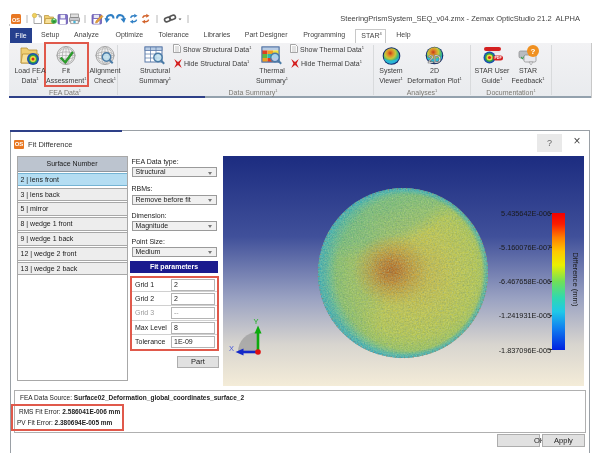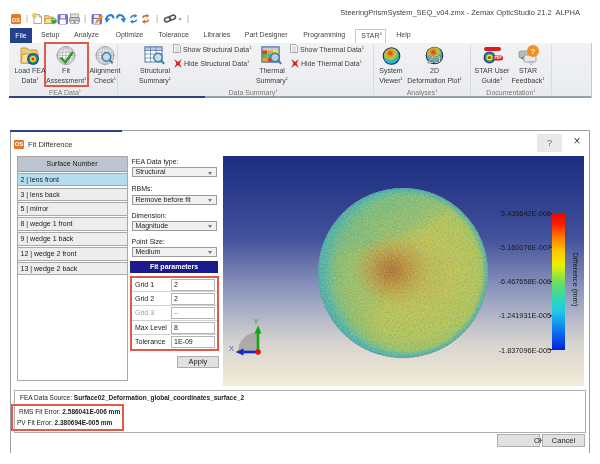--- a/index.html
+++ b/index.html
@@ -12,21 +12,21 @@
   .frow{height:14.2px;border-bottom:1px solid #d0d0d0;position:relative;font-size:7px;color:#222;line-height:14px;padding-left:3px;box-sizing:border-box;}
   .trow{height:13.5px;background:#ededed;border:1px solid #a8a8a8;border-left:none;border-right:none;margin-bottom:1.35px;font-size:7px;line-height:12.5px;color:#1a1a1a;padding-left:3px;box-sizing:border-box;}
   .fval{position:absolute;left:39px;top:1px;width:44px;height:12px;background:#fff;border:1px solid #b4b4b4;box-sizing:border-box;line-height:10px;padding-left:2px;}
 </style>
 </head>
 <body>
 
 <div class="abs" style="left:9px;top:24px;width:0;height:74px;border-left:1px solid #c8c8c8;"></div>
 <div class="abs" style="left:591px;top:43px;width:0;height:55px;border-left:1px solid #c8c8c8;"></div>
 
-<div class="abs" style="left:300px;top:8px;width:280px;font-size:7.5px;color:#444;text-align:right;">SteeringPrismSystem_SEQ_v04.zmx - Zemax OpticStudio 21.2&nbsp; ALPHA</div>
+<div class="abs" style="left:300px;top:14px;width:280px;font-size:7.5px;color:#444;text-align:right;">SteeringPrismSystem_SEQ_v04.zmx - Zemax OpticStudio 21.2&nbsp; ALPHA</div>
 
 <div id="qat" class="abs" style="left:0;top:0;width:600px;height:26px;">
 <svg width="600" height="26">
 
 <rect x="11" y="14" width="10" height="10" rx="1.5" fill="#e87722"></rect>
 <text x="16" y="21.5" font-family="Liberation Sans, sans-serif" font-size="5.5" font-weight="bold" fill="#fff" text-anchor="middle">OS</text>
 <line x1="27" y1="15" x2="27" y2="23" stroke="#b8b8b8" stroke-width="1"></line>
 
 <path d="M 34 14.5 L 39 14.5 L 41.5 17 L 41.5 23.5 L 34 23.5 Z" fill="#fff" stroke="#909090" stroke-width="0.8"></path>
 <path d="M 39 14.5 L 39 17 L 41.5 17 Z" fill="#d8d8d8" stroke="#909090" stroke-width="0.6"></path>
@@ -275,21 +275,21 @@
 <div class="abs combo" style="left:131.5px;top:246.5px;">Medium</div>
 <div class="abs" style="left:130px;top:261px;width:88px;height:12px;background:#1b1b8e;color:#fff;font-size:7px;font-weight:bold;text-align:center;line-height:12px;">Fit parameters</div>
 
 <div id="fitgrid" class="abs" style="left:130px;top:276px;width:89px;height:75px;border:2px solid #e0594b;box-sizing:border-box;background:#fff;">
   <div class="frow">Grid 1<span class="fval">2</span></div>
   <div class="frow">Grid 2<span class="fval">2</span></div>
   <div class="frow" style="color:#9a9a9a;">Grid 3<span class="fval">--</span></div>
   <div class="frow">Max Level<span class="fval">8</span></div>
   <div class="frow" style="border-bottom:none;">Tolerance<span class="fval">1E-09</span></div>
 </div>
-<div class="abs" style="left:177px;top:356px;width:42px;height:12px;background:#e1e1e1;border:1px solid #adadad;box-sizing:border-box;font-size:7.5px;color:#222;text-align:center;line-height:10px;">Apply</div>
+<div class="abs" style="left:177px;top:356px;width:42px;height:12px;background:#e1e1e1;border:1px solid #adadad;box-sizing:border-box;font-size:7.5px;color:#222;text-align:center;line-height:10px;">Part</div>
 
 <div id="viewport" class="abs" style="left:223px;top:156px;width:361px;height:230px;">
 <svg width="361" height="230">
 <defs>
   <linearGradient id="bggrad" x1="0" y1="0" x2="0" y2="1">
     <stop offset="0" stop-color="#1c2c80"></stop>
     <stop offset="0.35" stop-color="#40509a"></stop>
     <stop offset="0.62" stop-color="#9aa2c2"></stop>
     <stop offset="0.82" stop-color="#d8d5cf"></stop>
     <stop offset="1" stop-color="#f4ecd8"></stop>
@@ -403,13 +403,13 @@
 </svg>
 </div>
 
 <div class="abs" style="left:14px;top:390px;width:572px;height:43px;border:1px solid #b0b0b0;box-sizing:border-box;background:#fff;"></div>
 <div class="abs" style="left:20px;top:394px;font-size:6.5px;color:#222;">FEA Data Source: <b>Surface02_Deformation_global_coordinates_surface_2</b></div>
 <div class="abs" style="left:19px;top:408px;font-size:6.5px;color:#222;">RMS Fit Error: <b>2.586041E-006 mm</b></div>
 <div class="abs" style="left:17px;top:419px;font-size:6.5px;color:#222;">PV Fit Error: <b>2.380694E-005 mm</b></div>
 <div class="abs" style="left:11px;top:404px;width:113px;height:27px;border:2px solid #e0594b;box-sizing:border-box;"></div>
 
 <div class="abs" style="left:497px;top:434px;width:43px;height:13px;background:#e1e1e1;border:1px solid #adadad;box-sizing:border-box;font-size:7.5px;color:#222;text-align:center;line-height:11px;padding-left:36px;">OK</div>
-<div class="abs" style="left:542px;top:434px;width:43px;height:13px;background:#e1e1e1;border:1px solid #adadad;box-sizing:border-box;font-size:7.5px;color:#222;text-align:center;line-height:11px;">Cancel</div>
+<div class="abs" style="left:542px;top:434px;width:43px;height:13px;background:#e1e1e1;border:1px solid #adadad;box-sizing:border-box;font-size:7.5px;color:#222;text-align:center;line-height:11px;">Apply</div>
 
 </body></html>

